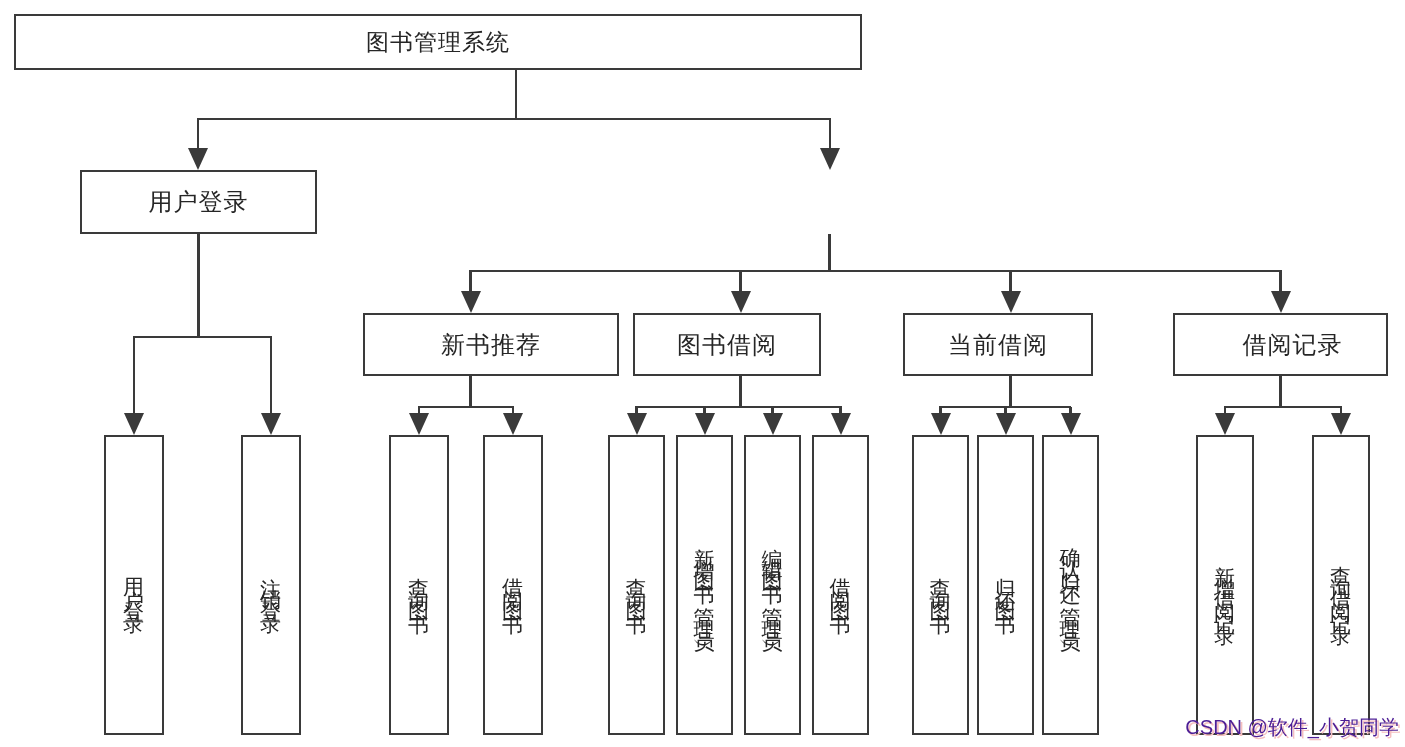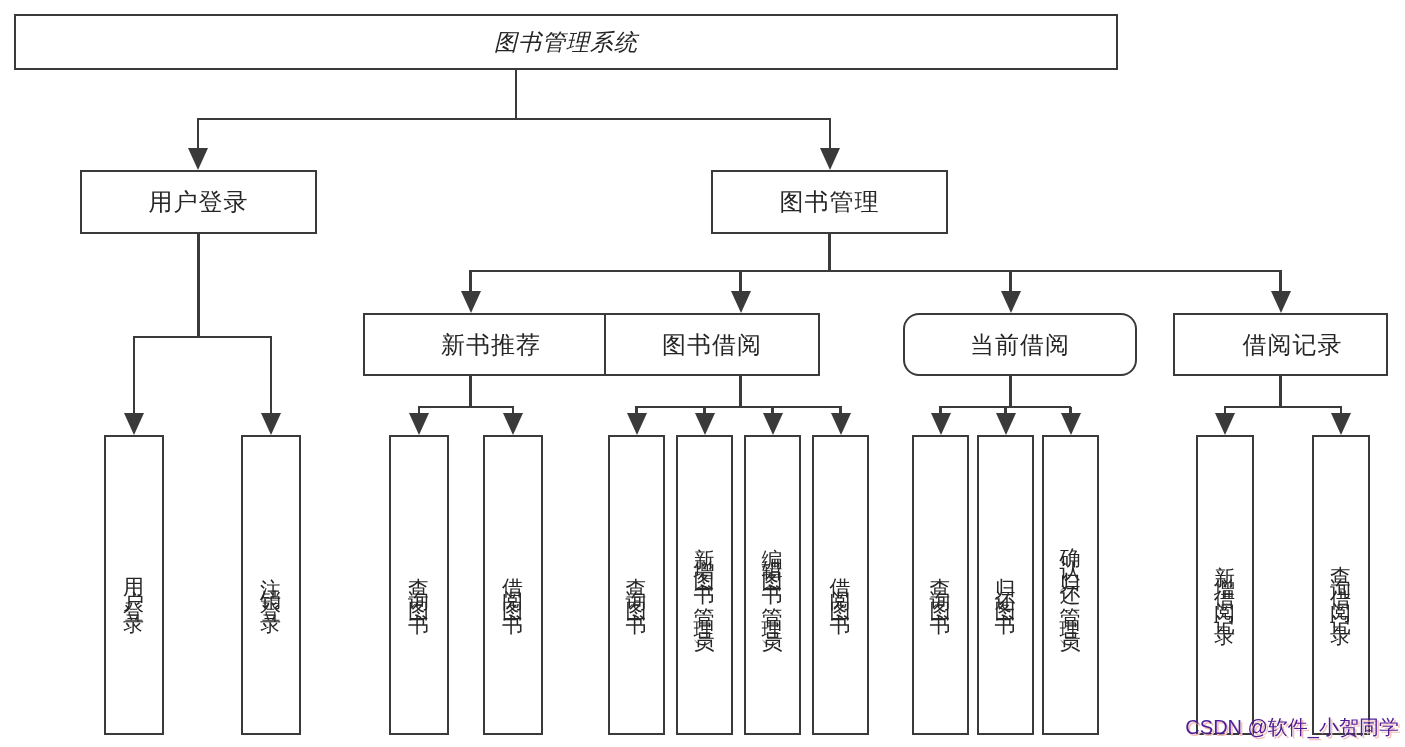--- a/index.html
+++ b/index.html
@@ -30,36 +30,33 @@
     font-size:20px; color:#4c1d95;
     text-shadow:2px 2px 0 #f5c0c0;
     white-space:nowrap;
   }
 </style>
 </head>
 <body>
 
 <div class="stage">
 
-  <div class="box" style="left:14px; top:14px; width:1104px; height:56px;font-style:italic;">
+  <div class="box" style="left:14px; top:14px; width:848px; height:56px;">
     <span class="hlabel root-label">图书管理系统</span>
   </div>
 
   <div class="vline" style="left:514.75px; top:70px; height:50px;"></div>
   <div class="hline" style="left:196.75px; top:117.75px; width:634.5px;"></div>
   <div class="vline" style="left:196.75px; top:119px; height:31px;"></div>
   <div class="arr" style="left:188px; top:148px;"></div>
   <div class="vline" style="left:828.75px; top:119px; height:31px;"></div>
   <div class="arr" style="left:820px; top:148px;"></div>
 
   <div class="box" style="left:80px; top:170px; width:237px; height:64px;">
     <span class="hlabel">用户登录</span>
-  </div>
-  <div class="box" style="left:711px; top:170px; width:237px; height:64px;">
-    <span class="hlabel">图书管理</span>
   </div>
 
   <div class="vline" style="left:197.25px; top:234px; height:104px;"></div>
   <div class="hline" style="left:132.75px; top:335.75px; width:139.5px;"></div>
   <div class="vline" style="left:132.75px; top:337px; height:78px;"></div>
   <div class="arr" style="left:124px; top:413px;"></div>
   <div class="vline" style="left:269.75px; top:337px; height:78px;"></div>
   <div class="arr" style="left:261px; top:413px;"></div>
 
   <div class="vline" style="left:828.25px; top:234px; height:38px;"></div>
@@ -69,24 +66,24 @@
   <div class="vline" style="left:739.25px; top:271px; height:22px;"></div>
   <div class="arr" style="left:730.5px; top:291px;"></div>
   <div class="vline" style="left:1009.25px; top:271px; height:22px;"></div>
   <div class="arr" style="left:1000.5px; top:291px;"></div>
   <div class="vline" style="left:1279.25px; top:271px; height:22px;"></div>
   <div class="arr" style="left:1270.5px; top:291px;"></div>
 
   <div class="box" style="left:363px; top:313px; width:256px; height:63px;">
     <span class="hlabel">新书推荐</span>
   </div>
-  <div class="box" style="left:604px; top:313px; width:216px; height:63px;">
+  <div class="box" style="left:633px; top:313px; width:188px; height:63px;">
     <span class="hlabel">图书借阅</span>
   </div>
-  <div class="box" style="left:903px; top:313px; width:234px; height:63px;border-radius:16px;">
+  <div class="box" style="left:903px; top:313px; width:190px; height:63px;">
     <span class="hlabel">当前借阅</span>
   </div>
   <div class="box" style="left:1173px; top:313px; width:215px; height:63px;padding-left:24px;">
     <span class="hlabel">借阅记录</span>
   </div>
 
   <div class="vline" style="left:469.25px; top:376px; height:32px;"></div>
   <div class="hline" style="left:417.75px; top:405.75px; width:96.5px;"></div>
   <div class="vline" style="left:417.75px; top:407px; height:9px;"></div>
   <div class="arr" style="left:409px; top:413px;"></div>

